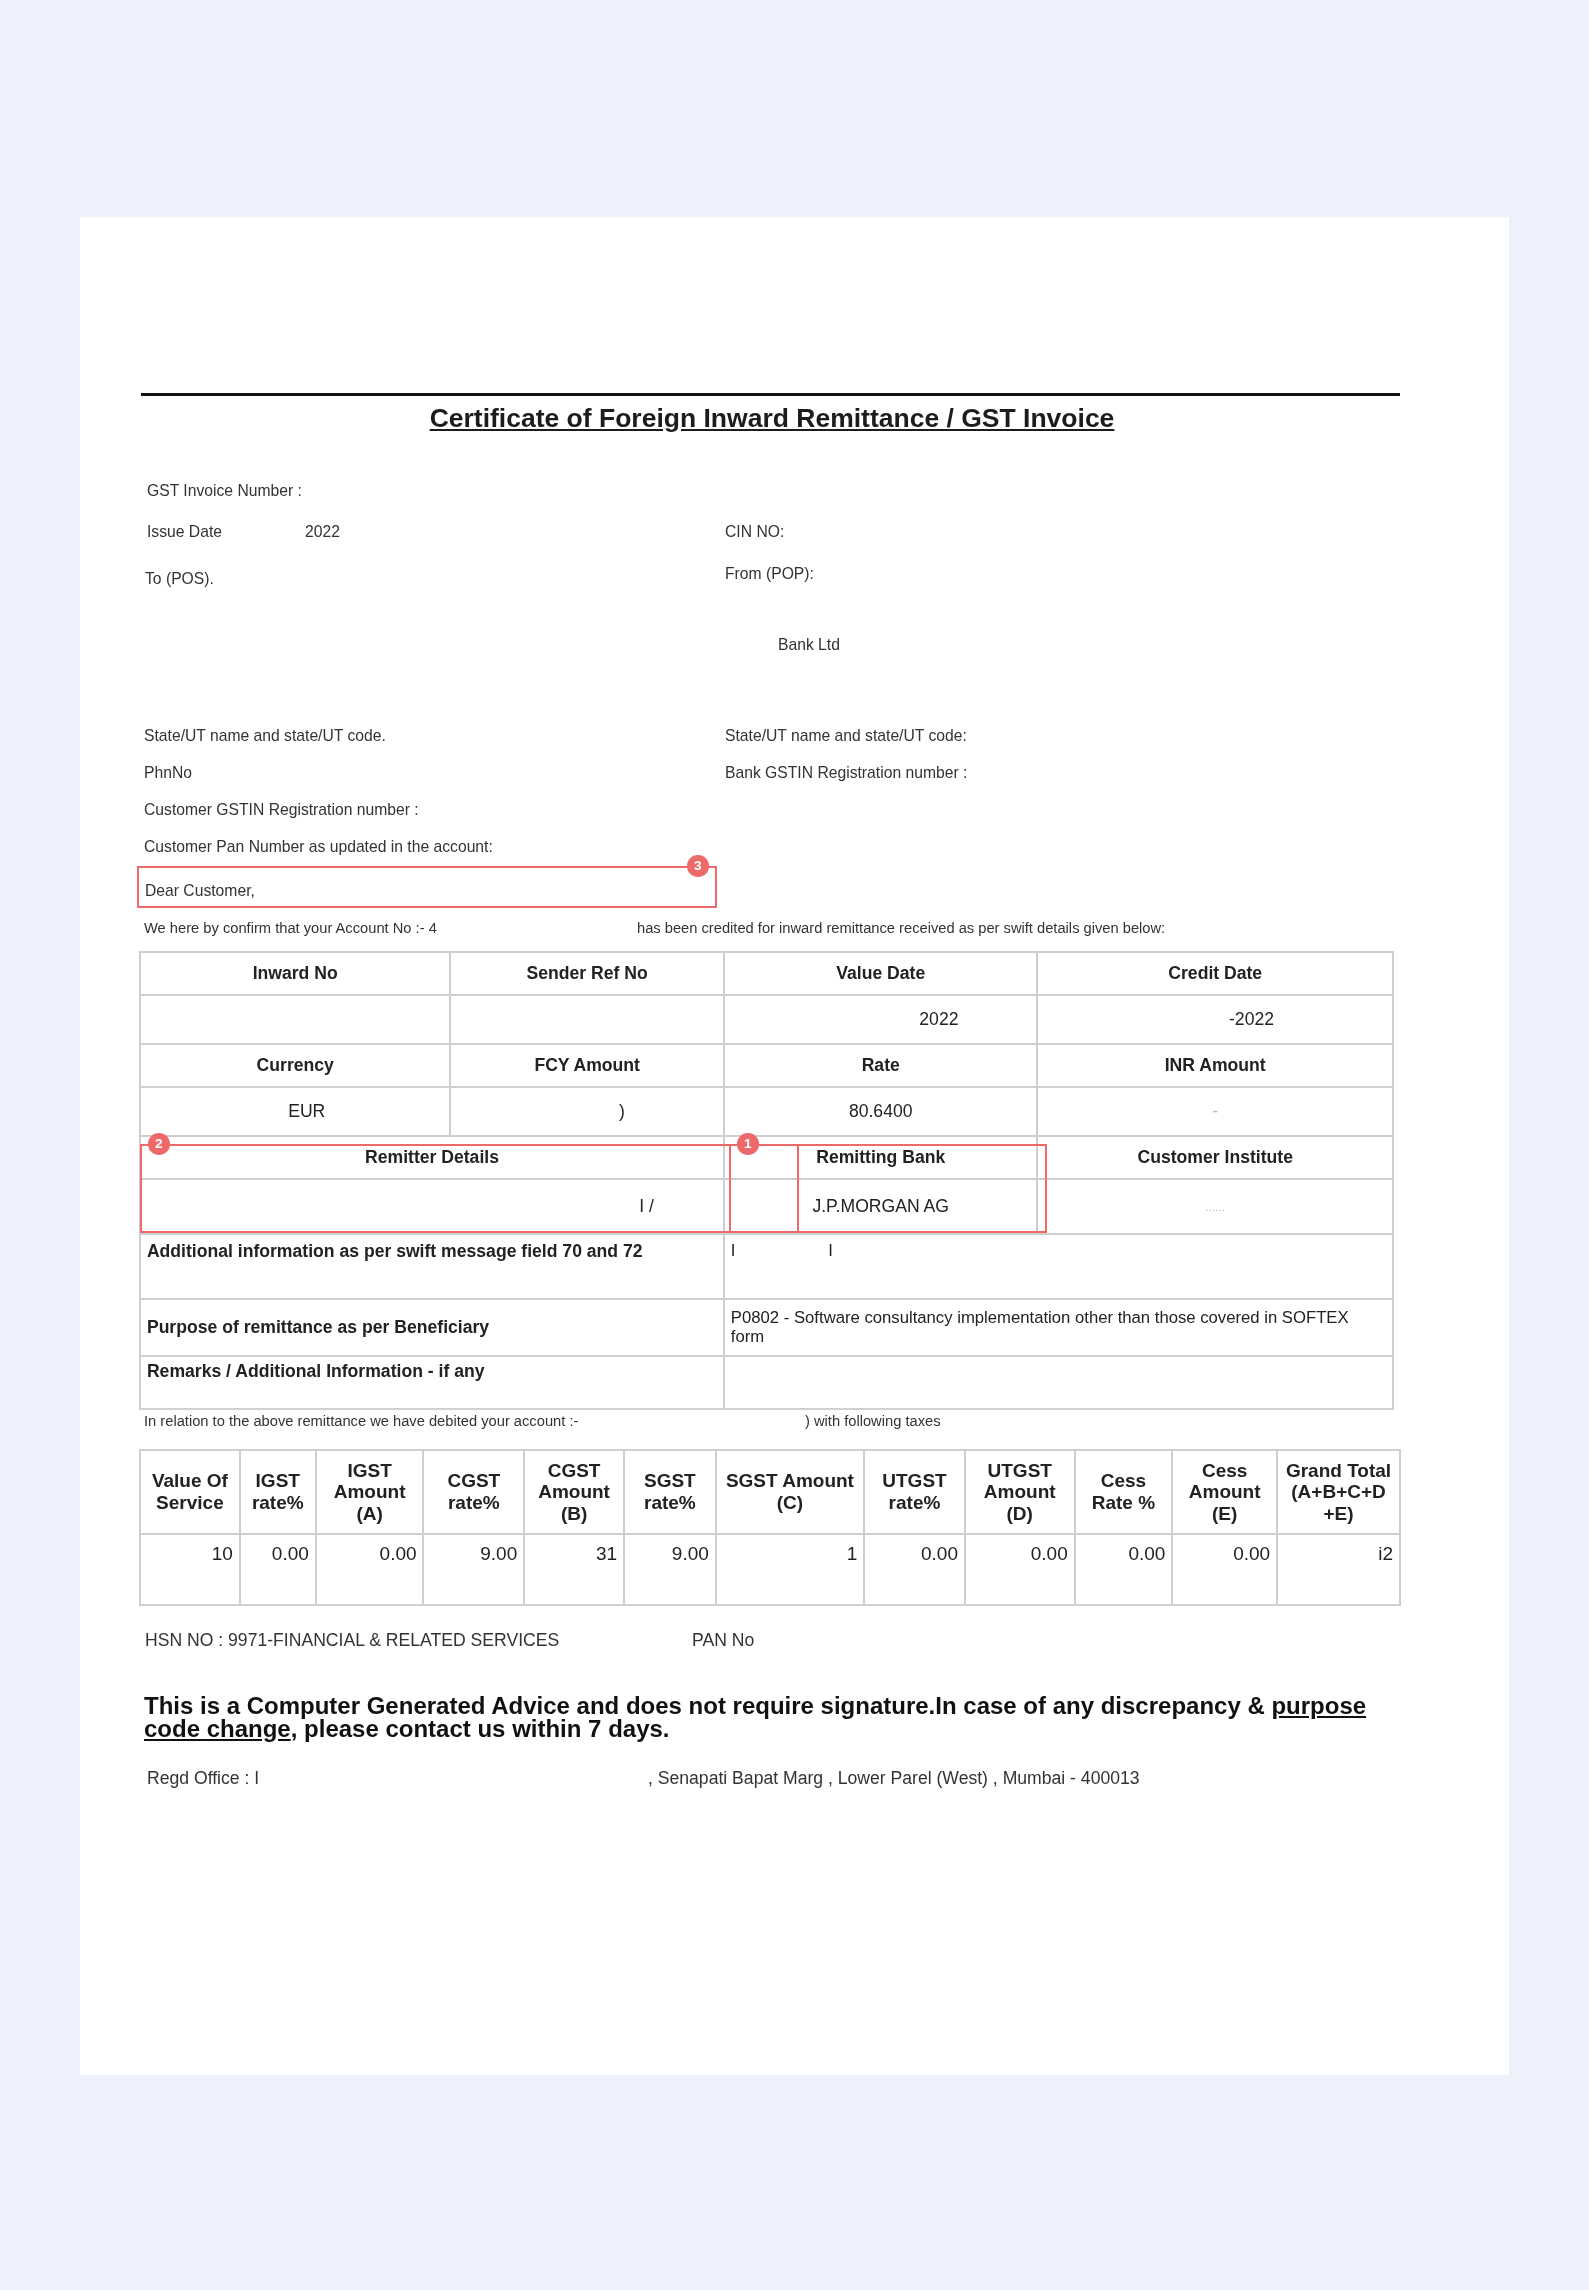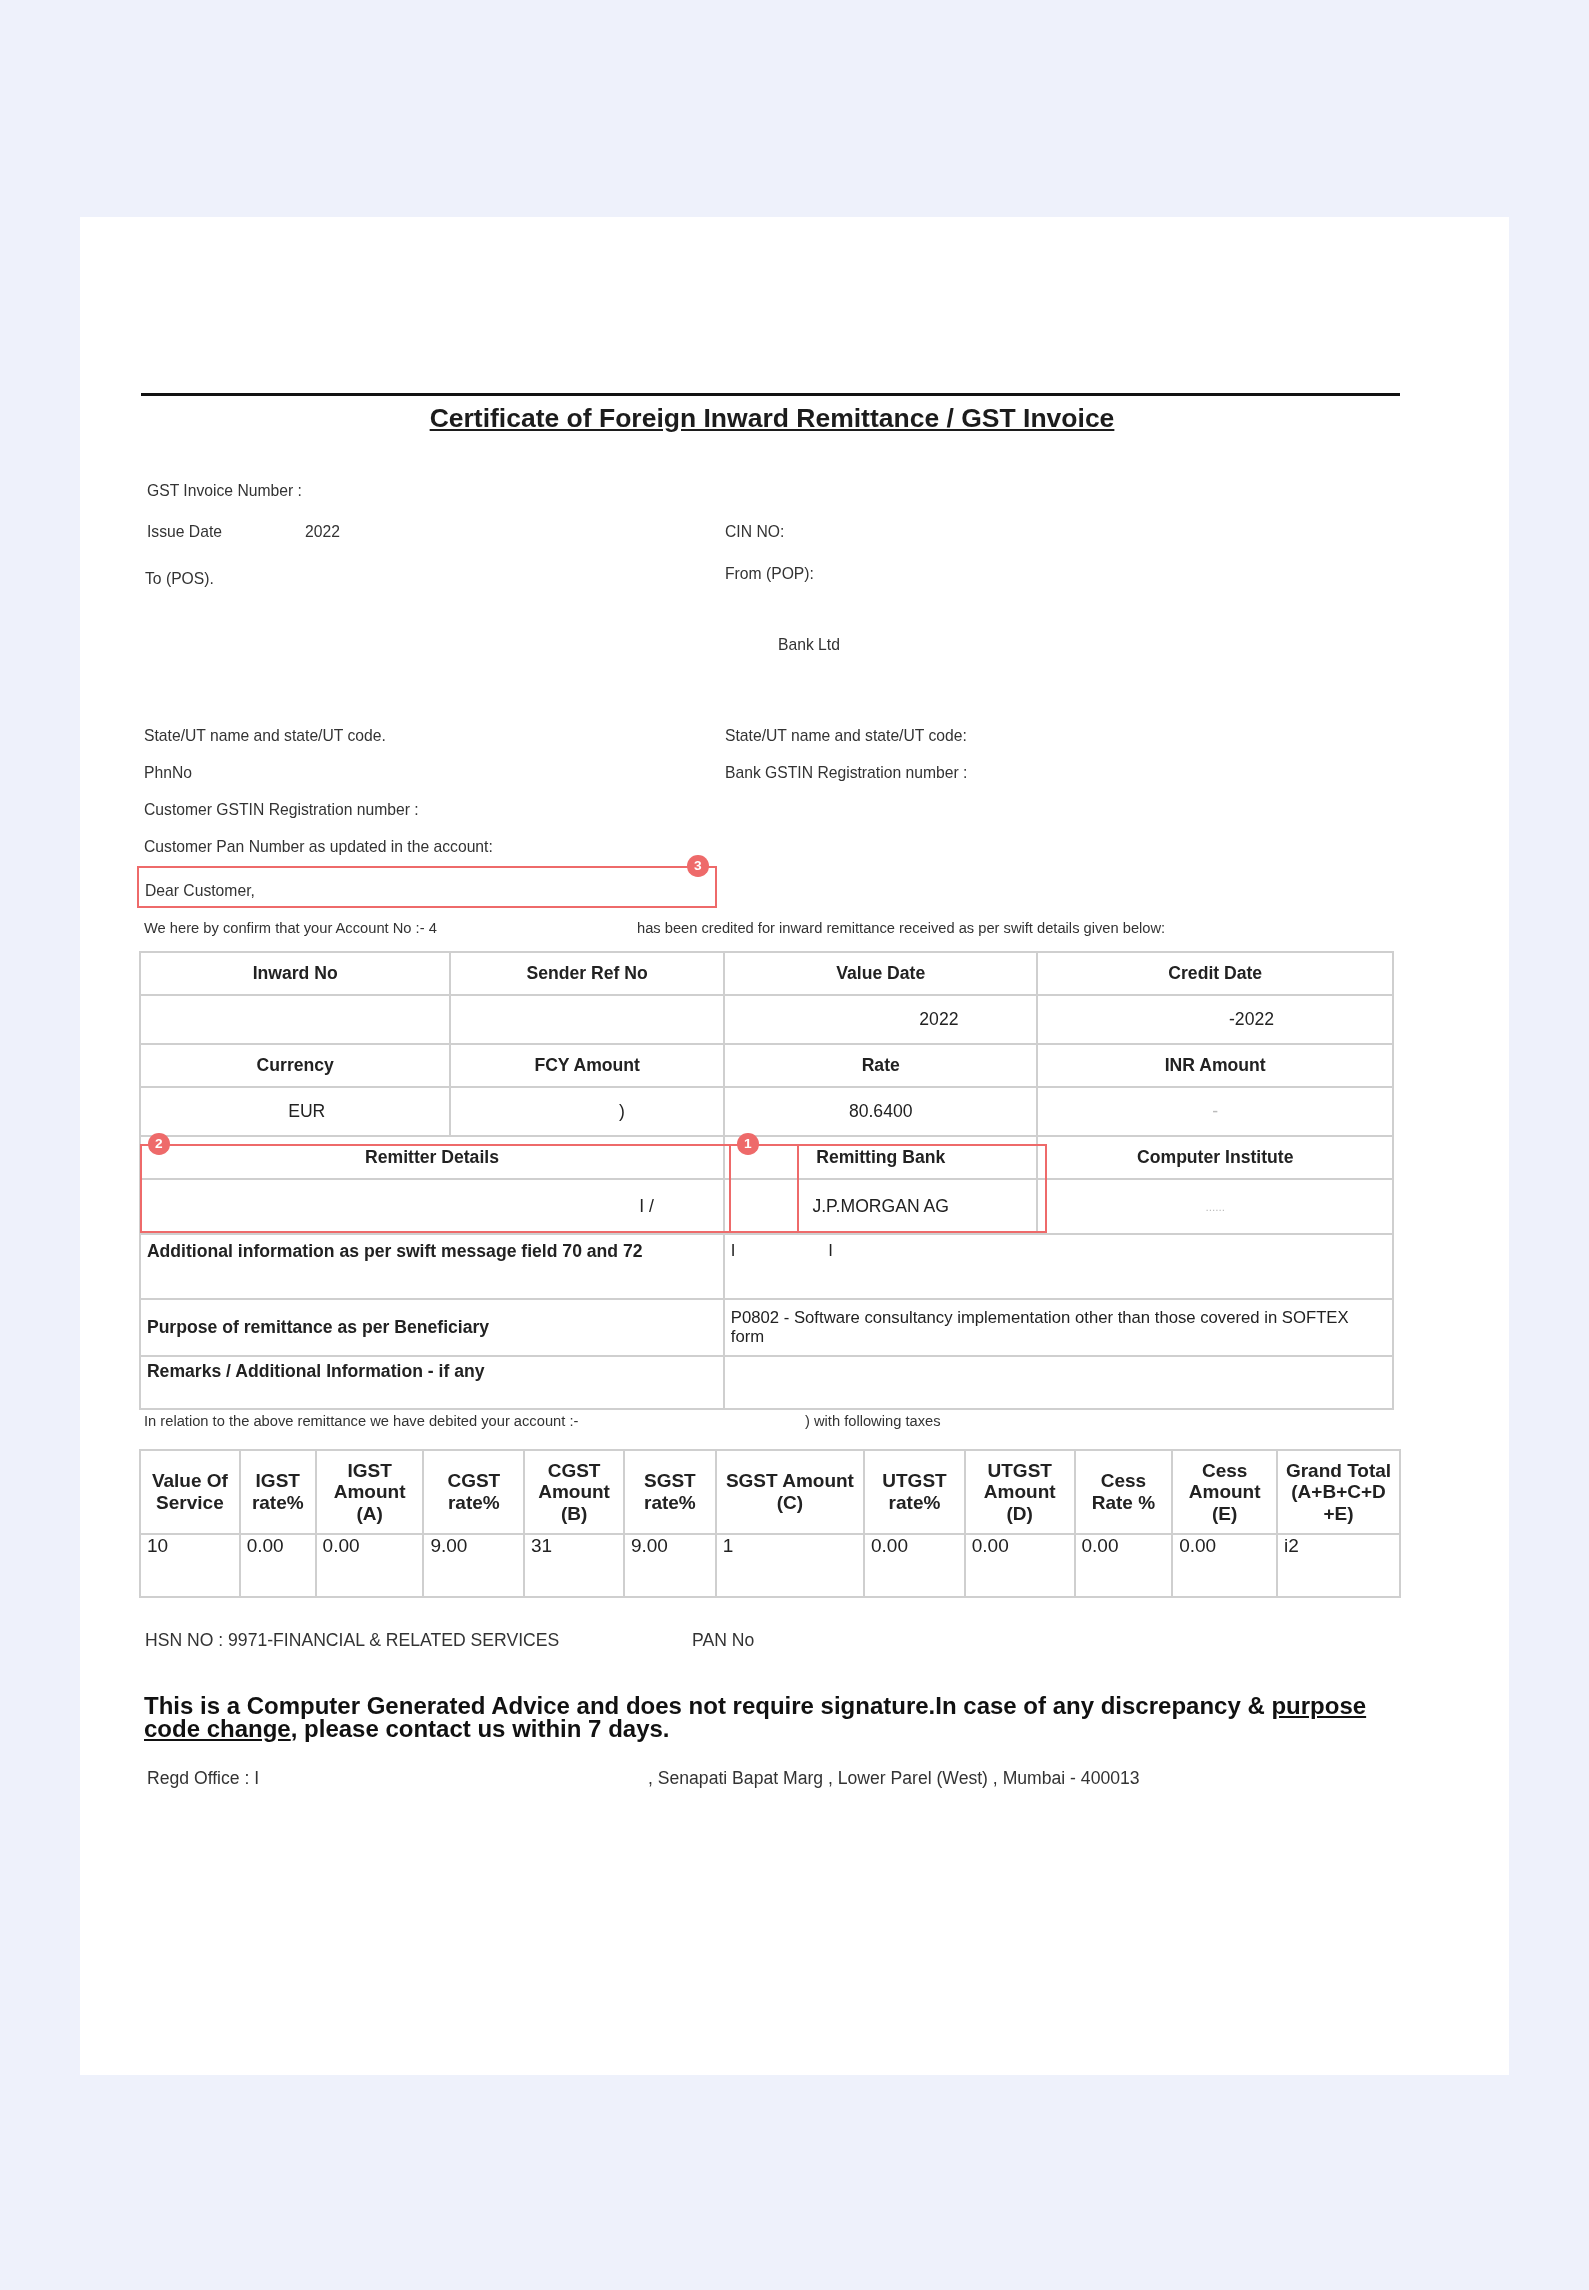--- a/index.html
+++ b/index.html
@@ -57,21 +57,21 @@
     
     table.tax {
       position: absolute; left: 59px; top: 1232px;
       width: 1262px; border-collapse: collapse;
       border: 2.9px solid #333; font-size: 19px;
     }
     table.tax td {
       border: 2px solid #cfcfcf; text-align: center; padding: 2px 5.9px;
     }
     table.tax tr.hdr td { font-weight: bold; height: 78px; line-height: 21.6px; }
-    table.tax tr.val td { text-align: left; vertical-align: top; height: 59px; padding-top: 0; }
+    table.tax tr.val td { text-align: right; vertical-align: top; height: 59px; padding-top: 8px; }
 
     .bold-note { font-size: 24px; font-weight: bold; color: #111; line-height: 22.5px; white-space: normal; }
     .bold-note u { text-decoration: underline; }
   </style>
 </head>
 <body>
 
 <div class="page">
 
   <div class="rule-top"></div>
@@ -128,21 +128,21 @@
     </tr>
     <tr>
       <td style="padding-left:29px;">EUR</td>
       <td style="text-align:right; padding-right:98px;">)</td>
       <td>80.6400</td>
       <td style="color:#bbb;">-</td>
     </tr>
     <tr>
       <td class="hd" colspan="2">Remitter Details</td>
       <td class="hd">Remitting Bank</td>
-      <td class="hd">Computer Institute</td>
+      <td class="hd">Customer Institute</td>
     </tr>
     <tr>
       <td colspan="2" style="text-align:right; padding-right:69px; height:53px;">I /</td>
       <td>J.P.MORGAN AG</td>
       <td style="color:#bbb; font-size:11.8px;">......</td>
     </tr>
     <tr>
       <td colspan="2" class="lbl-b" style="height:57px; vertical-align:top; padding-top:5.9px;">Additional information as per swift message field 70 and 72</td>
       <td colspan="2" class="left" style="vertical-align:top; padding-top:5.9px; white-space:pre;">I                    I</td>
     </tr>

